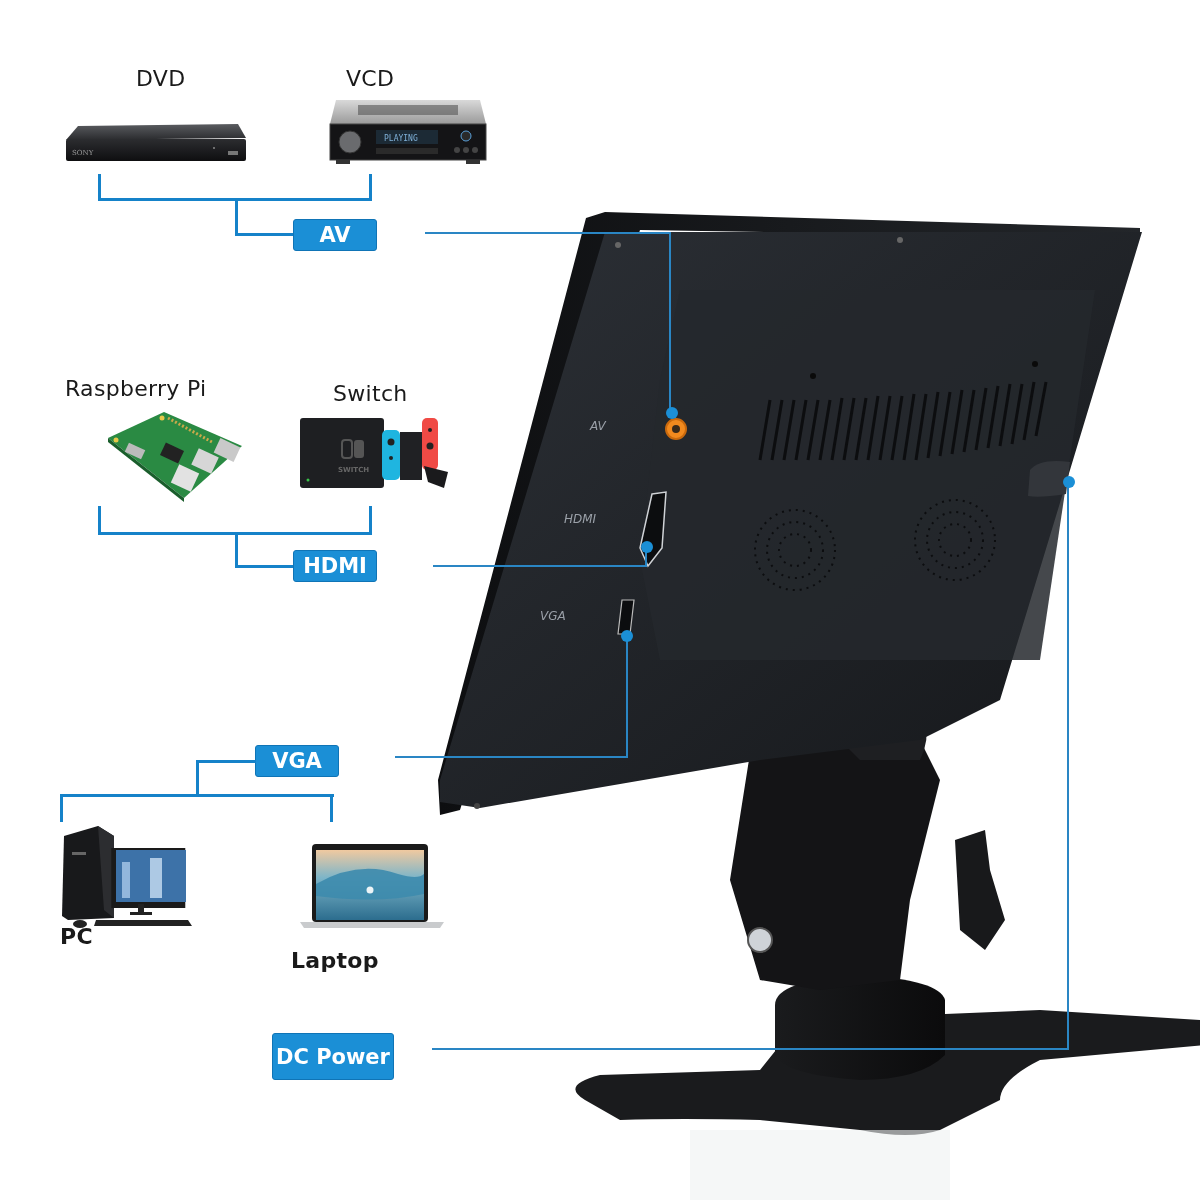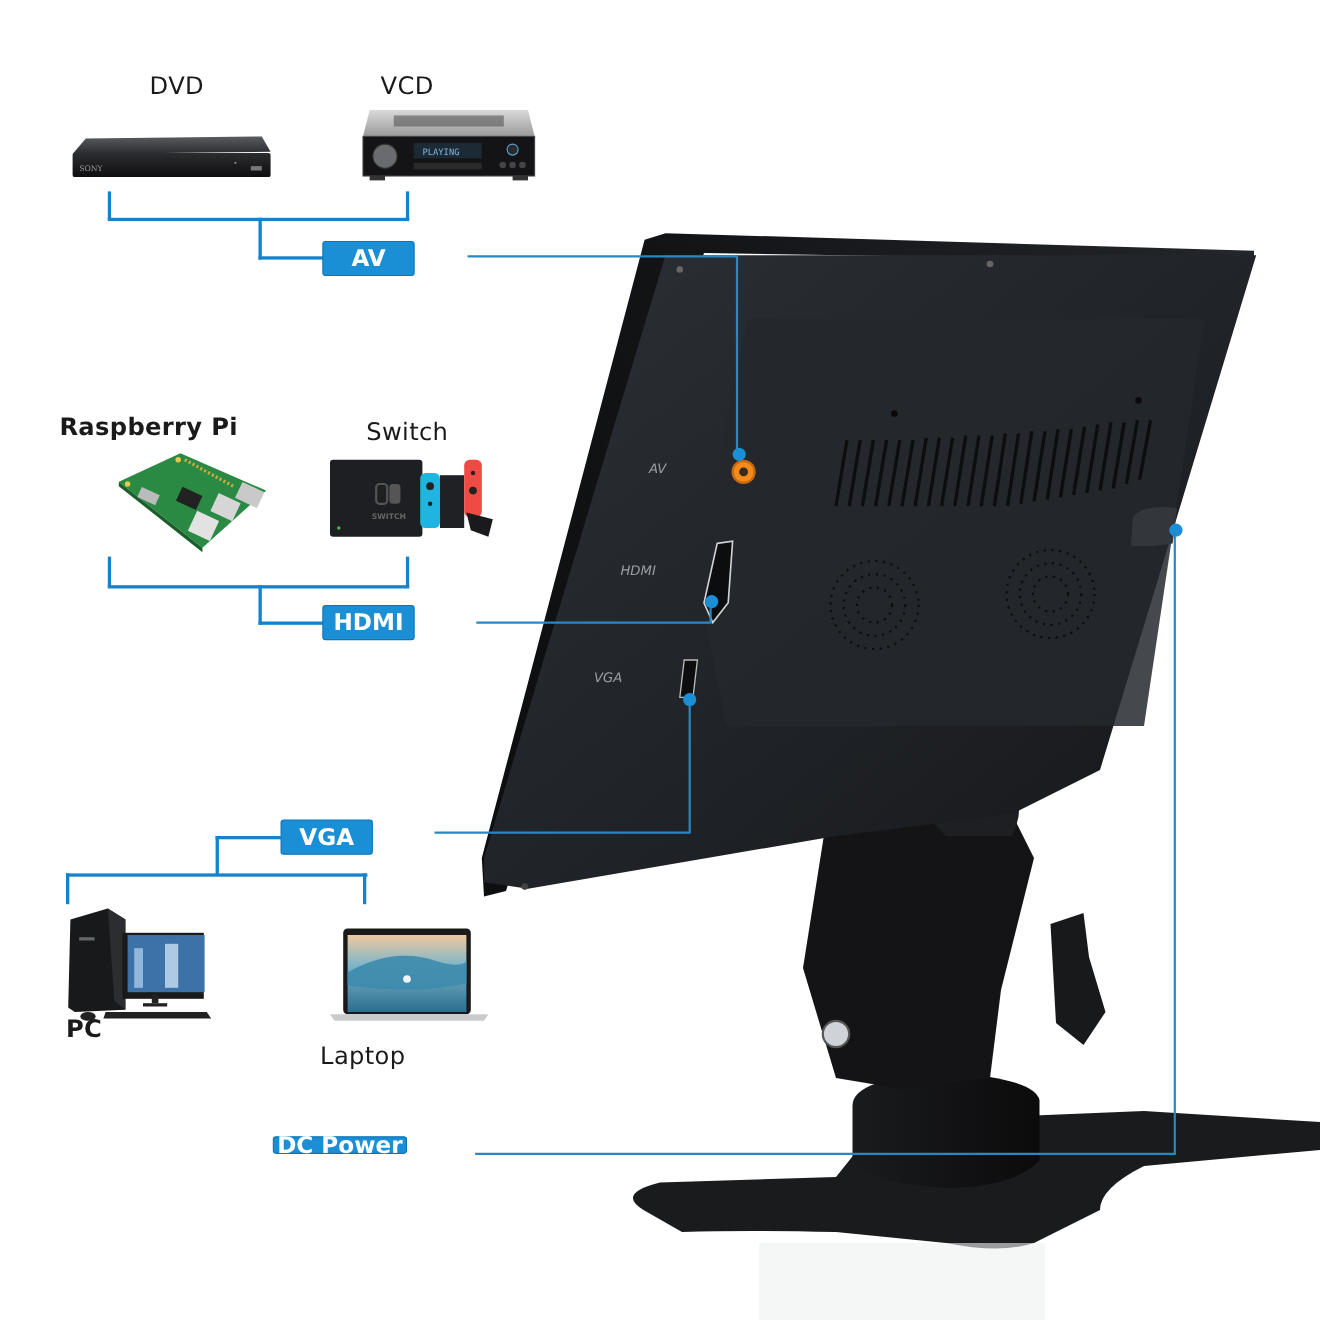--- a/index.html
+++ b/index.html
@@ -66,21 +66,21 @@
   </svg>
 </div>
 
 <div class="line" style="left:98px; top:174px; width:3px; height:26px;"></div>
 <div class="line" style="left:369px; top:174px; width:3px; height:26px;"></div>
 <div class="line" style="left:98px; top:198px; width:274px; height:3px;"></div>
 <div class="line" style="left:235px; top:198px; width:3px; height:38px;"></div>
 <div class="line" style="left:235px; top:233px; width:60px; height:3px;"></div>
 <div class="badge" style="left:293px; top:219px; width:84px; height:32px;">AV</div>
 
-<div class="dev-label" style="left:54px; top:376px;font-weight:bold;">Raspberry Pi</div>
+<div class="dev-label" style="left:65px; top:376px;">Raspberry Pi</div>
 <div class="dev-label" style="left:333px; top:381px;">Switch</div>
 
 <div class="abs" style="left:64px; top:412px; width:140px; height:86px;">
   <svg width="140" height="86" viewBox="0 0 140 86">
     <polygon points="4,26 60,0 138,34 80,86" fill="#2a8a43"></polygon>
     <polygon points="4,26 80,86 80,90 4,30" fill="#1a5e2c"></polygon>
     <rect x="58" y="34" width="20" height="14" fill="#222" transform="rotate(25 68 41)"></rect>
     <line x1="64" y1="6" x2="108" y2="30" stroke="#c9a94a" stroke-width="3" stroke-dasharray="2,2"></line>
     <rect x="90" y="40" width="22" height="18" fill="#d6d6d6" transform="rotate(25 101 49)"></rect>
     <rect x="112" y="30" width="22" height="16" fill="#c9c9c9" transform="rotate(25 123 38)"></rect>
@@ -150,23 +150,23 @@
         </linearGradient>
       </defs>
     <rect x="18" y="6" width="108" height="70" fill="url(#sea)"></rect>
     <path d="M18 40 Q60 16 100 30 Q120 36 126 30 L126 50 Q80 60 18 52 Z" fill="#3d8bad" opacity="0.9"></path>
     <circle cx="72" cy="46" r="3.5" fill="#fff" opacity="0.9"></circle>
     <polygon points="2,78 146,78 142,84 6,84" fill="#c9cbcd"></polygon>
   </svg>
 </div>
 
 <div class="dev-label" style="left:60px; top:924px;font-weight:bold;">PC</div>
-<div class="dev-label" style="left:291px; top:948px;">Laptop</div>
-
-<div class="badge" style="left:248px; top:1033px; width:122px; height:16px;">DC Power</div>
+<div class="dev-label" style="left:291px; top:948px;font-weight:bold;">Laptop</div>
+
+<div class="badge" style="left:272px; top:1033px; width:122px; height:47px;">DC Power</div>
 
 <div class="abs" style="left:0; top:0; width:1200px; height:1200px; pointer-events:none;">
   <svg width="1200" height="1200" viewBox="0 0 1200 1200">
     <defs>
       <linearGradient id="monBody" x1="0" y1="0" x2="1" y2="1">
           <stop offset="0" stop-color="#2c3036"></stop>
           <stop offset="1" stop-color="#15171a"></stop>
         </linearGradient>
       <linearGradient id="monSide" x1="0" y1="0" x2="1" y2="0">
           <stop offset="0" stop-color="#0d0e10"></stop>

